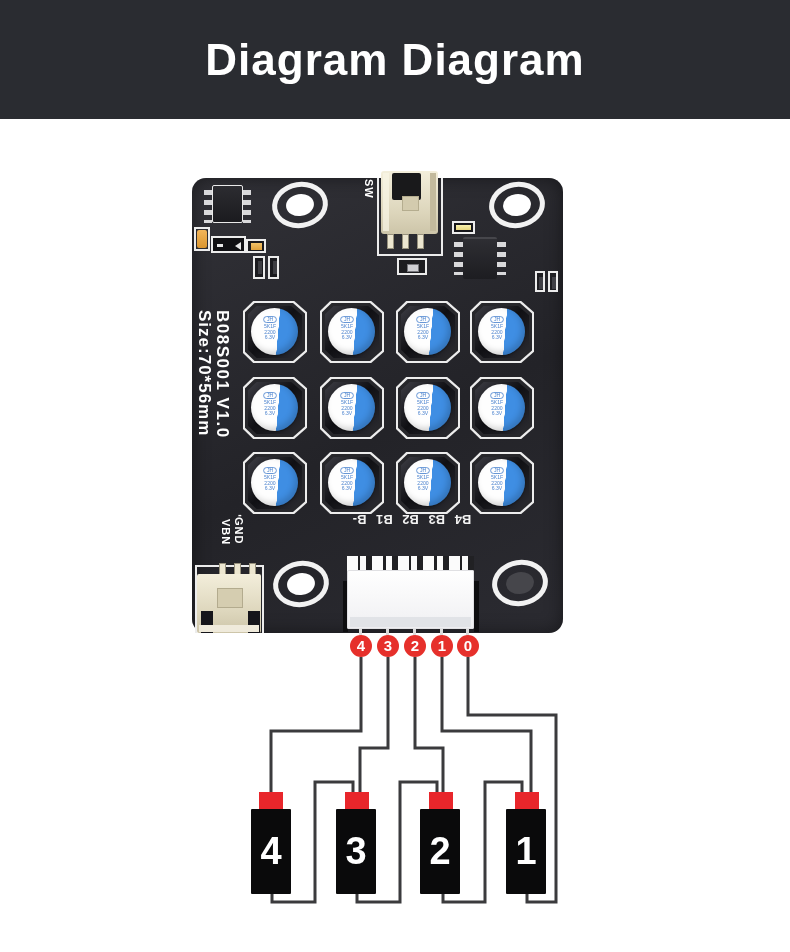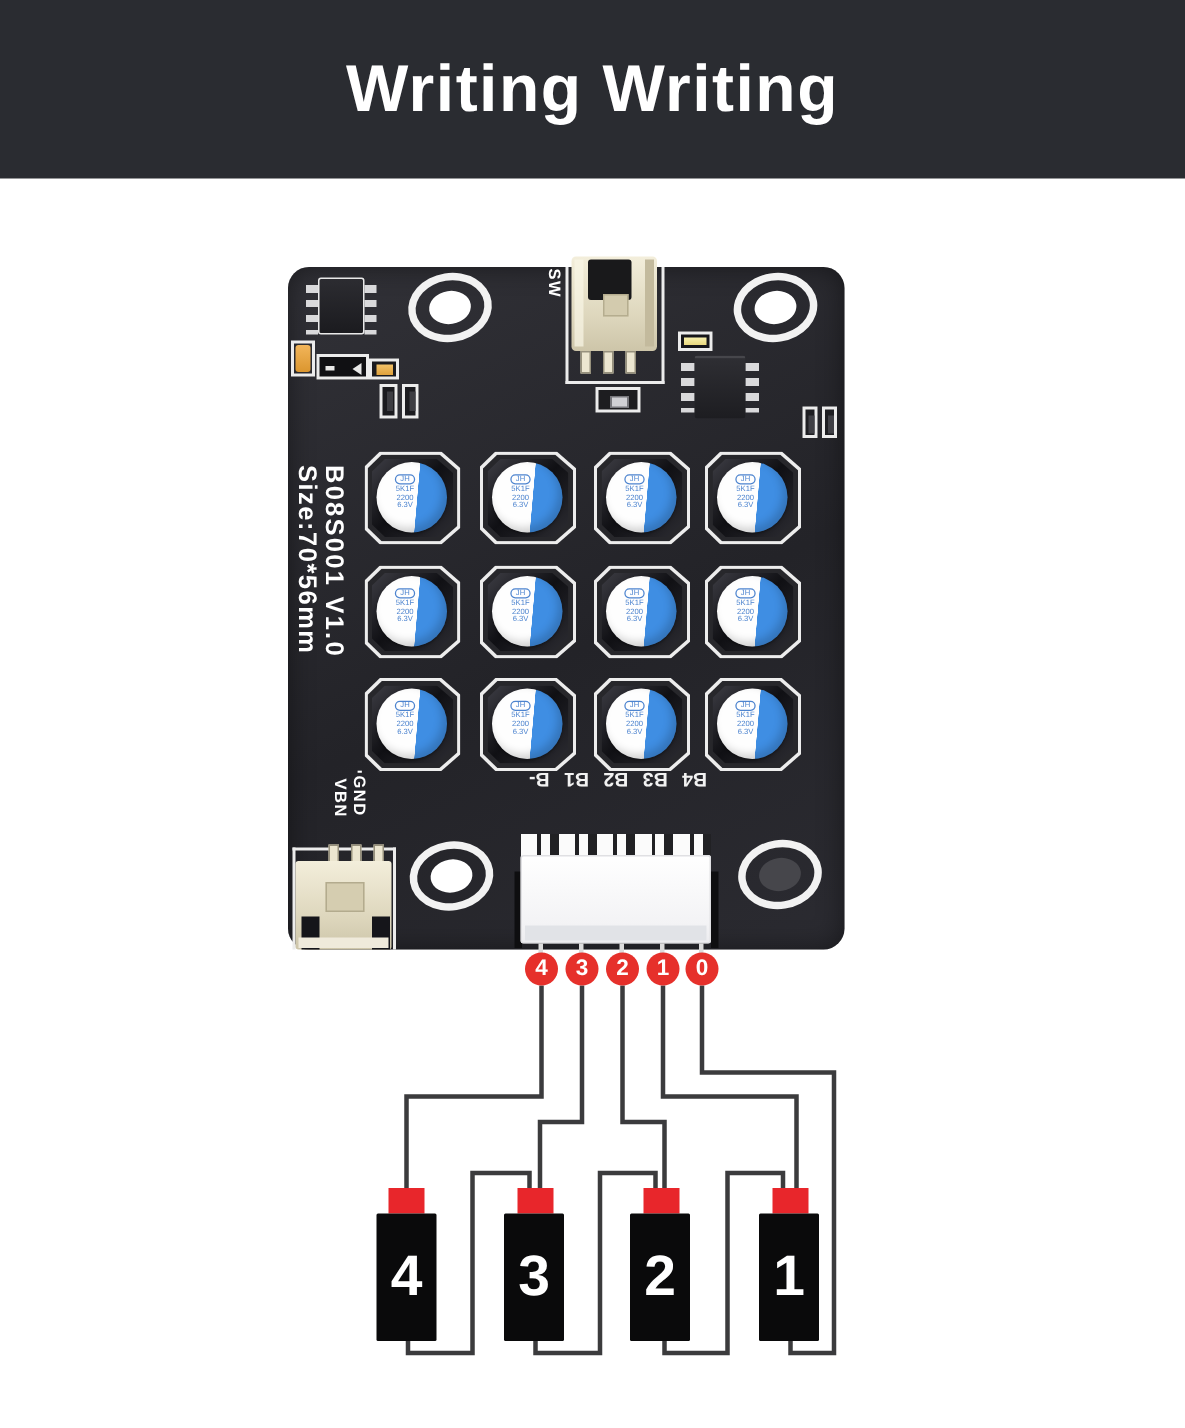--- a/index.html
+++ b/index.html
@@ -64,21 +64,21 @@
         justify-content:center;color:#ffffff;font-size:38px;font-weight:700;border-radius:1px;}
   .batt-cap{width:24px;height:17px;background:#e8262b;}
   svg.wires{position:absolute;left:0;top:0;pointer-events:none;}
 </style>
 </head>
 <body>
 
 <div id="app">
 
   <div class="abs banner">
-    <h1>Writing Writing</h1>
+    <h1>Diagram Diagram</h1>
   </div>
 
   <div class="abs board"></div>
 
   <div class="abs hole" style="left:272px;top:182px;">
       <div class="in"></div>
     </div>
   <div class="abs hole" style="left:489px;top:182px;">
       <div class="in"></div>
     </div>

